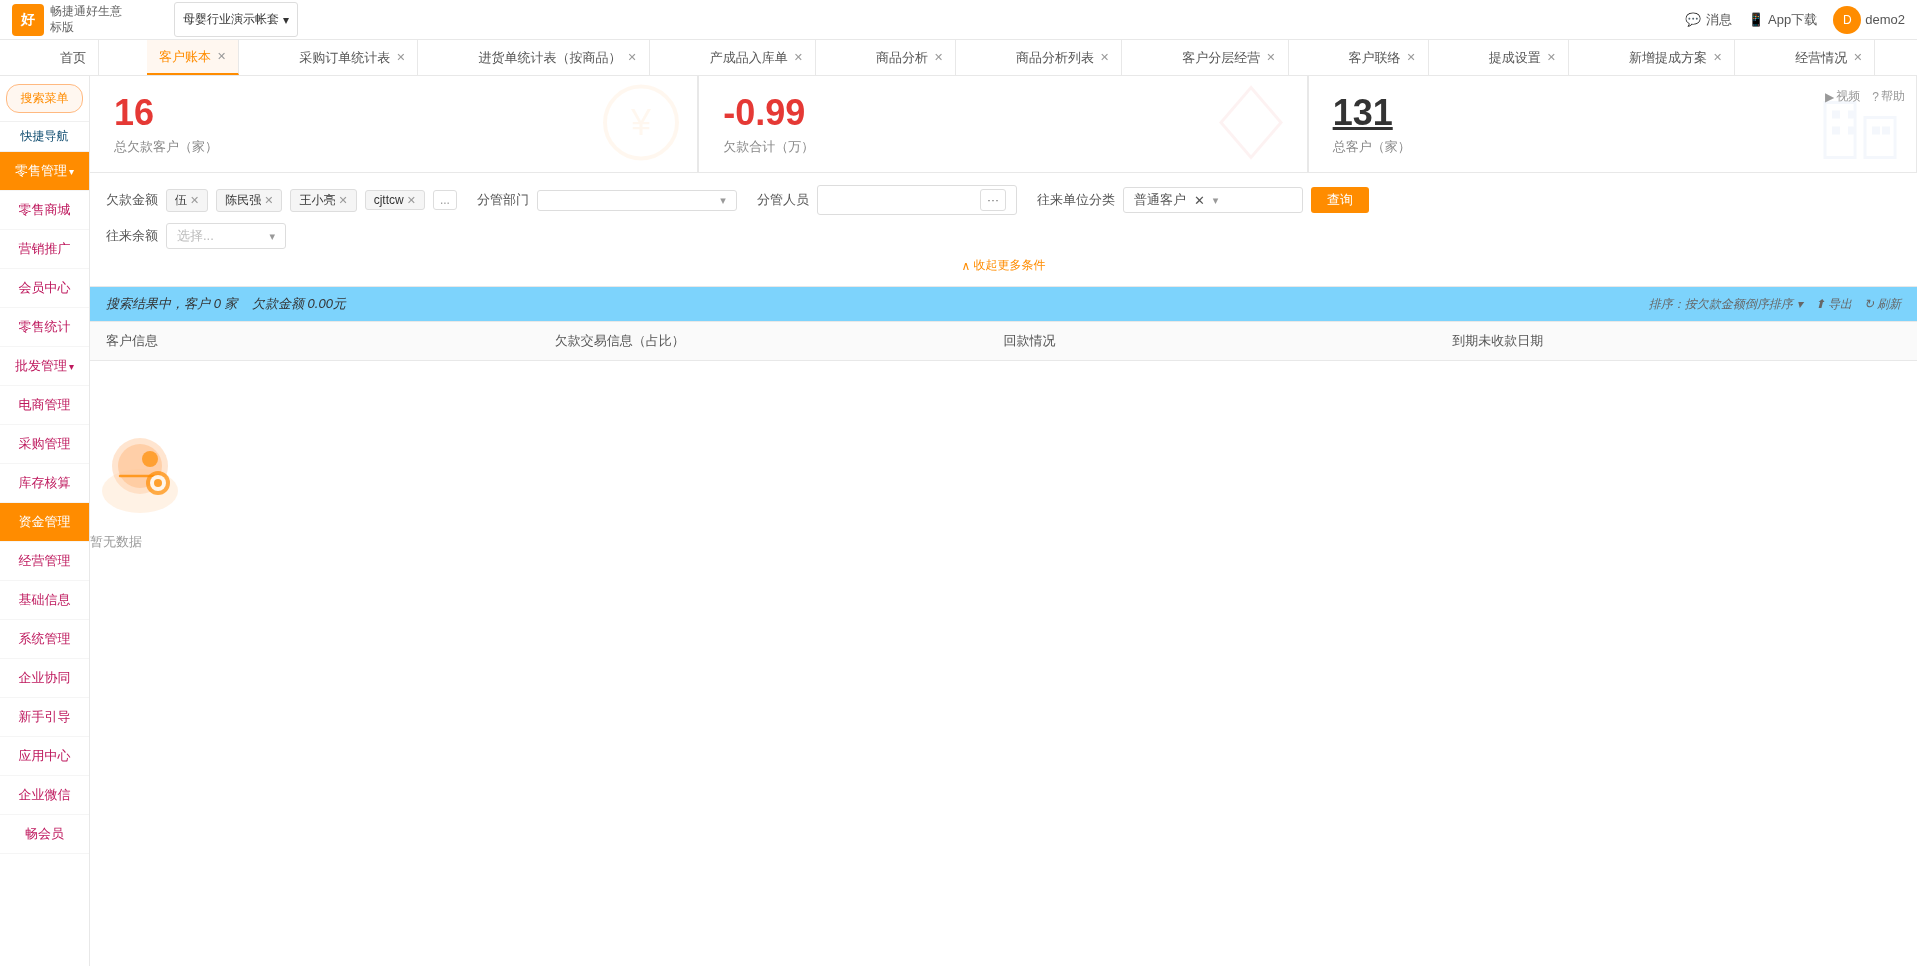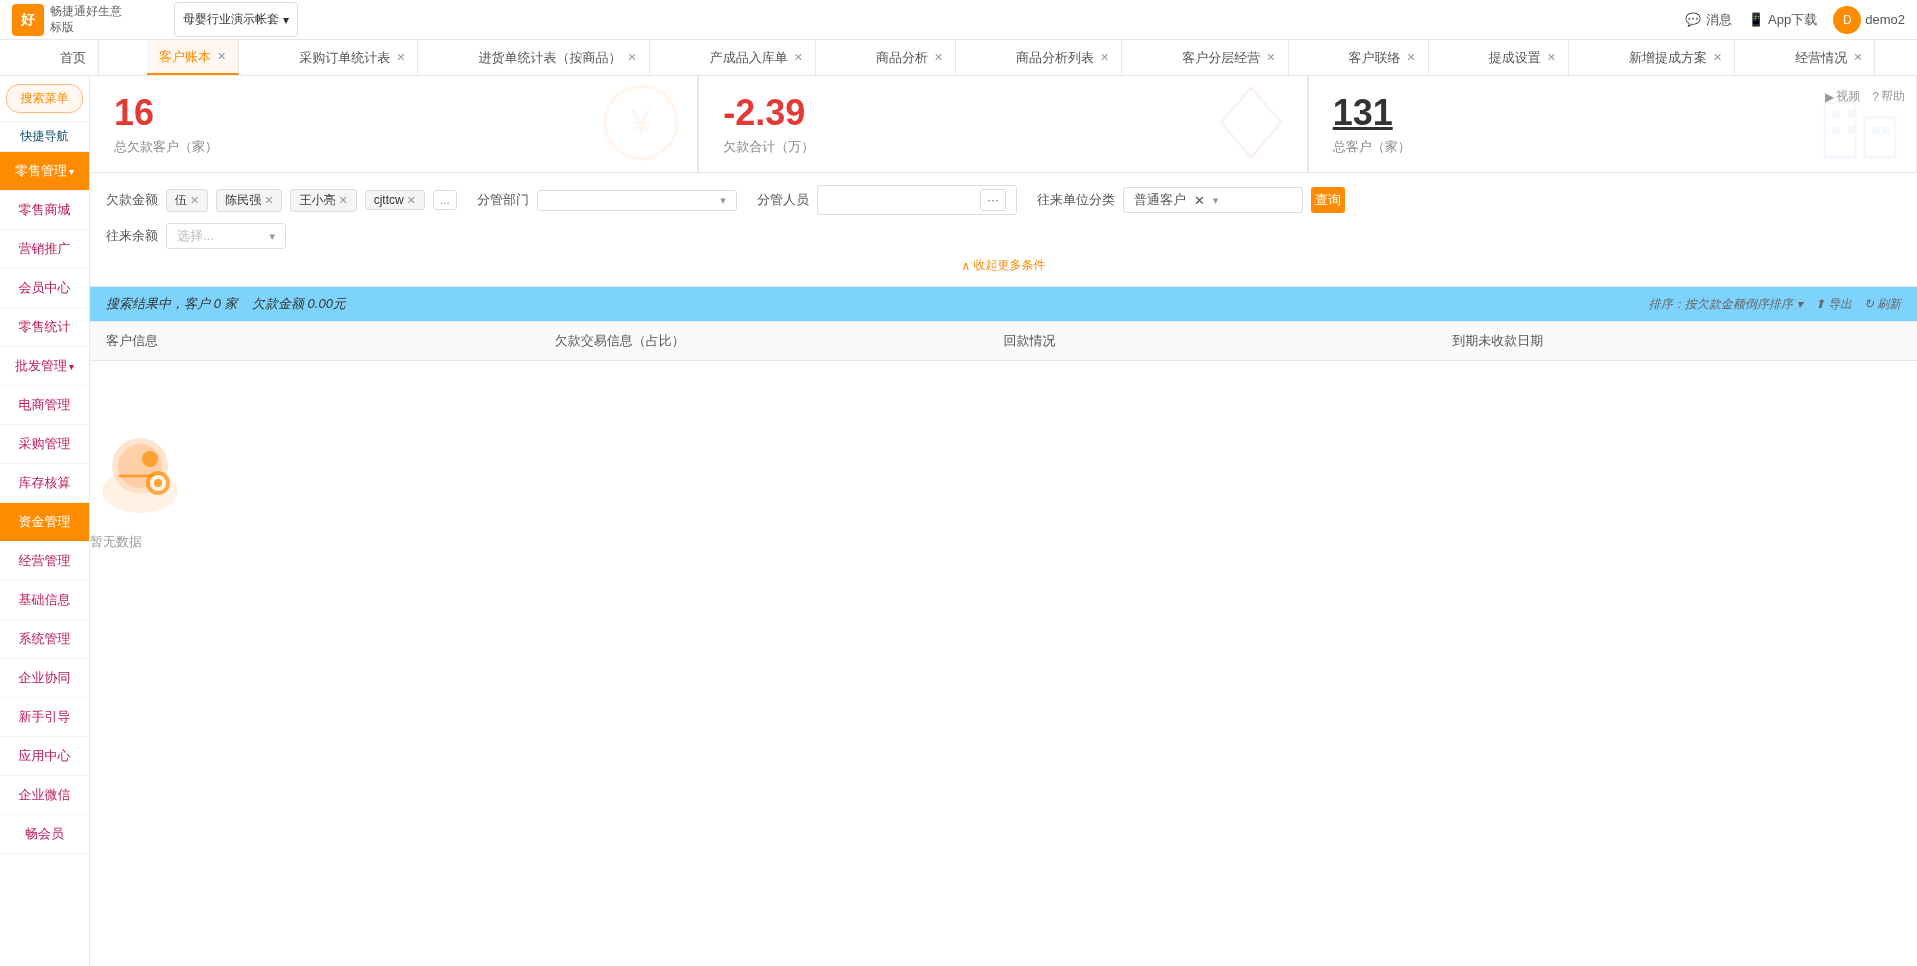--- a/index.html
+++ b/index.html
@@ -52,21 +52,21 @@
     .filter-area { background: #fff; padding: 12px 16px; border-bottom: 1px solid #e8e8e8; flex-shrink: 0; }
     .filter-row { display: flex; align-items: center; gap: 8px; margin-bottom: 8px; flex-wrap: wrap; }
     .filter-label { font-size: 13px; color: #555; white-space: nowrap; }
     .filter-tag { display: inline-flex; align-items: center; gap: 3px; padding: 2px 8px; background: #f5f5f5; border: 1px solid #ddd; border-radius: 3px; font-size: 12px; color: #333; }
     .filter-tag .tag-close { color: #999; cursor: pointer; font-size: 11px; }
     .filter-more-btn { display: inline-flex; align-items: center; gap: 2px; padding: 2px 6px; border: 1px solid #ddd; border-radius: 3px; font-size: 12px; color: #999; cursor: pointer; }
     .filter-select { display: inline-flex; align-items: center; gap: 4px; padding: 3px 10px; border: 1px solid #ddd; border-radius: 3px; font-size: 13px; color: #555; cursor: pointer; min-width: 160px; }
     .filter-select-span { flex: 1; }
     .filter-dropdown-arrow { color: #999; font-size: 11px; }
     .filter-extra-btn { display: inline-flex; align-items: center; gap: 2px; padding: 3px 6px; border: 1px solid #ddd; border-radius: 3px; font-size: 12px; color: #666; cursor: pointer; }
-    .query-btn { padding: 4px 4px; background: #ff8c00; color: #fff; border: none; border-radius: 3px; font-size: 13px; cursor: pointer; font-family: Liberation Serif, serif; }
+    .query-btn { padding: 4px 16px; background: #ff8c00; color: #fff; border: none; border-radius: 3px; font-size: 13px; cursor: pointer; font-family: Liberation Serif, serif; }
     .collapse-btn { display: flex; align-items: center; gap: 3px; color: #ff8c00; font-size: 12px; cursor: pointer; }
 
     
     .result-bar { display: flex; align-items: center; justify-content: space-between; padding: 8px 16px; background: #7dd3fc; border-bottom: 1px solid #e8e8e8; flex-shrink: 0; font-style: italic; }
     .result-text { font-size: 13px; color: #666; }
     .result-text span { color: #333; font-weight: 500; }
     .result-actions { display: flex; align-items: center; gap: 12px; font-size: 12px; color: #666; }
     .result-sort { display: flex; align-items: center; gap: 4px; }
     .result-action-btn { display: flex; align-items: center; gap: 3px; cursor: pointer; color: #666; }
 
@@ -227,21 +227,21 @@
         </div>
         <div class="stat-number red">16</div>
         <div class="stat-label">总欠款客户（家）</div>
       </div>
       <div class="stat-item" style="border-left: 1px solid #e8e8e8;">
         <div class="stat-watermark">
           <svg viewBox="0 0 80 80" fill="none" xmlns="http://www.w3.org/2000/svg">
             <polygon points="40,5 70,40 40,75 10,40" stroke="#e53935" stroke-width="3" fill="none"></polygon>
           </svg>
         </div>
-        <div class="stat-number red">-2.39</div>
+        <div class="stat-number red">-0.99</div>
         <div class="stat-label">欠款合计（万）</div>
       </div>
       <div class="stat-item" style="border-left: 1px solid #e8e8e8;">
         <div class="stat-watermark">
           <svg viewBox="0 0 80 80" fill="none" xmlns="http://www.w3.org/2000/svg">
             <rect x="5" y="20" width="30" height="55" stroke="#5b8dd9" stroke-width="3" fill="none"></rect>
             <rect x="45" y="35" width="30" height="40" stroke="#5b8dd9" stroke-width="3" fill="none"></rect>
             <rect x="12" y="28" width="8" height="8" fill="#5b8dd9"></rect>
             <rect x="28" y="28" width="8" height="8" fill="#5b8dd9"></rect>
             <rect x="12" y="44" width="8" height="8" fill="#5b8dd9"></rect>

